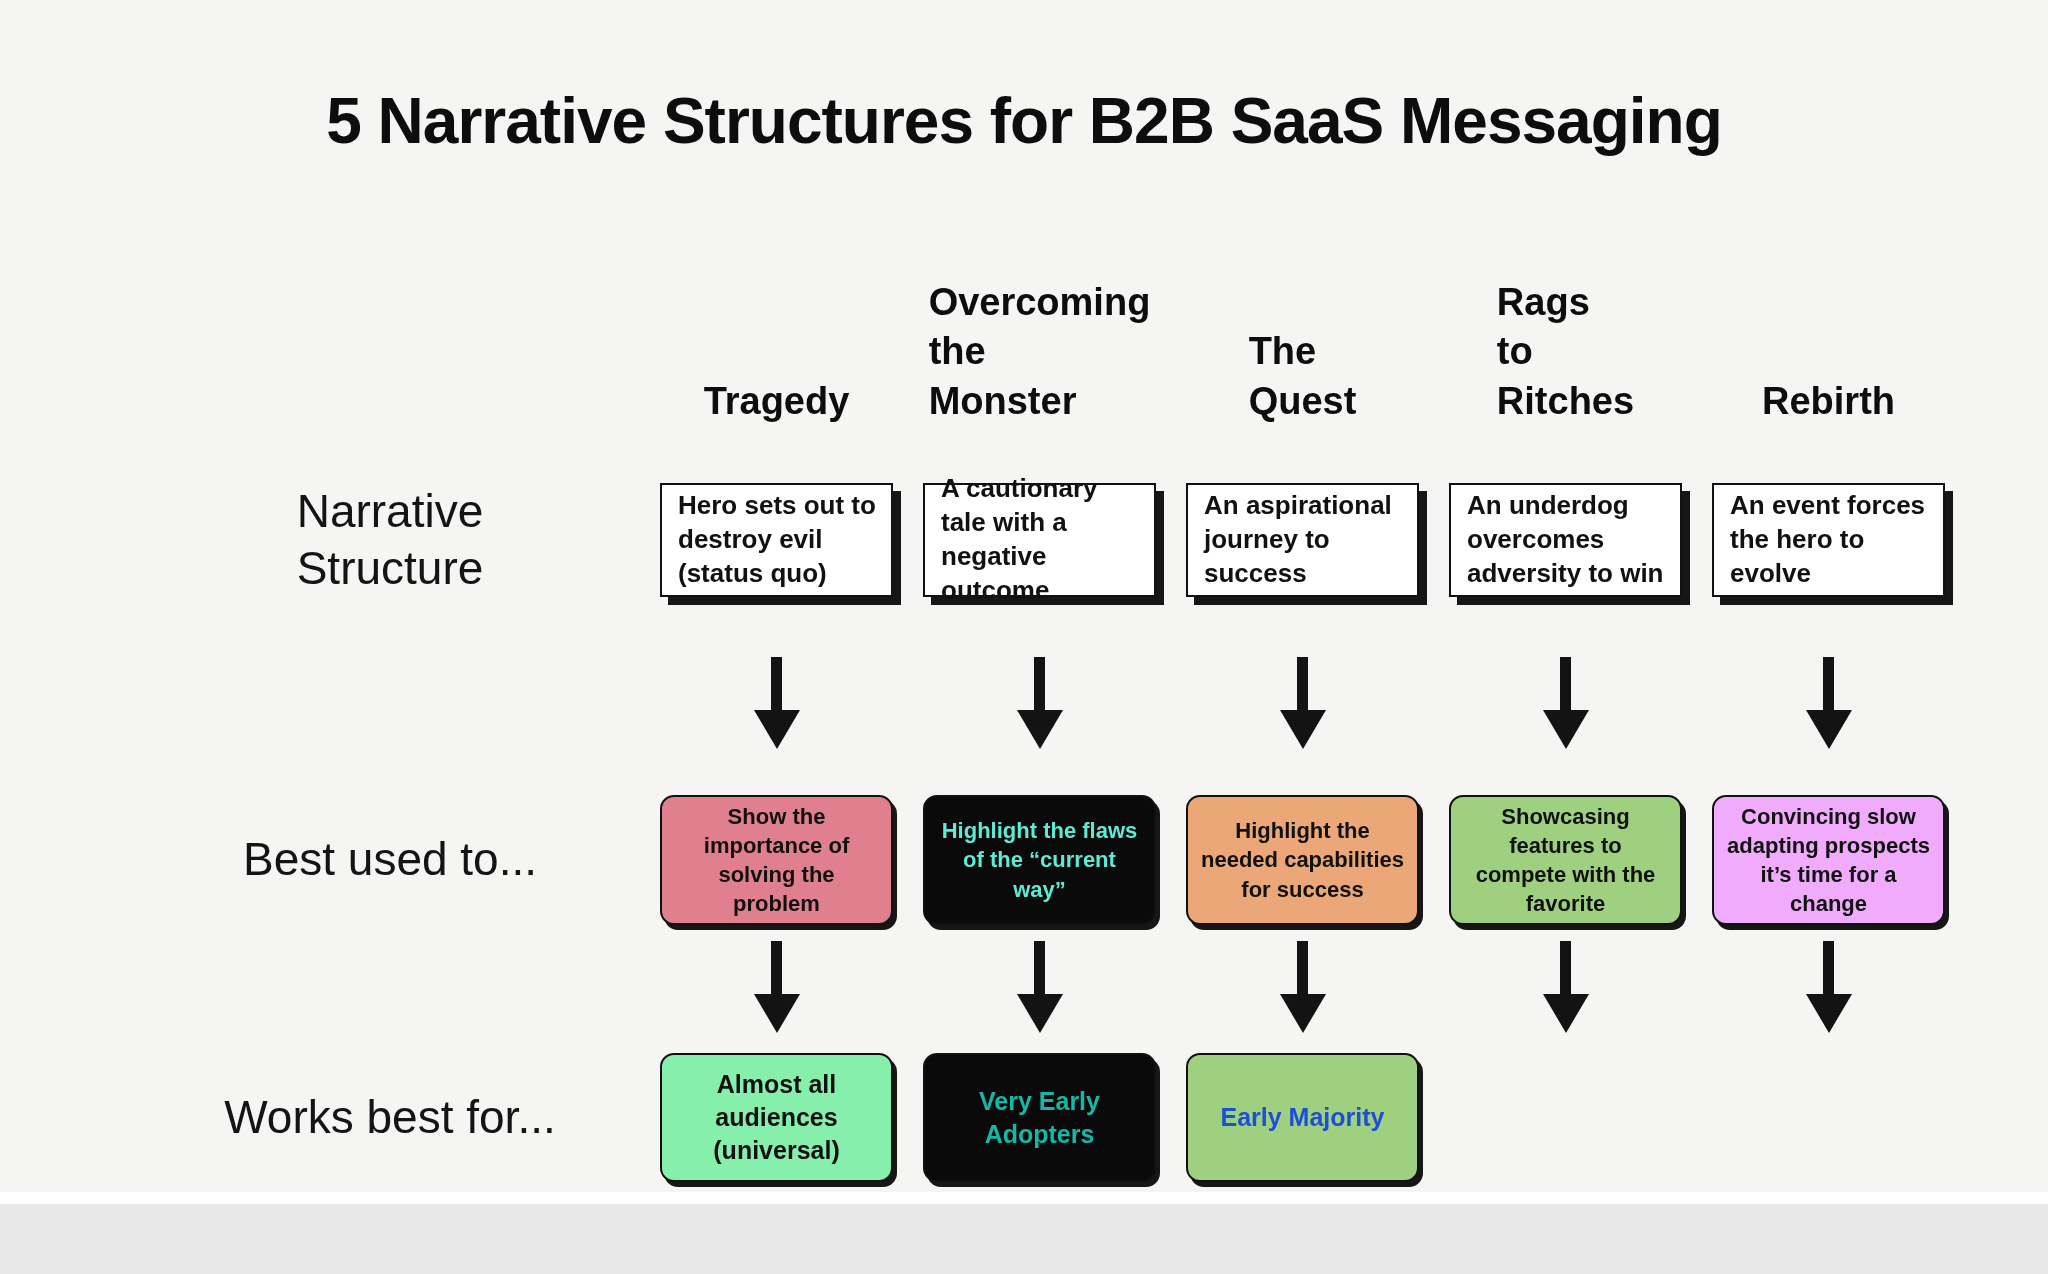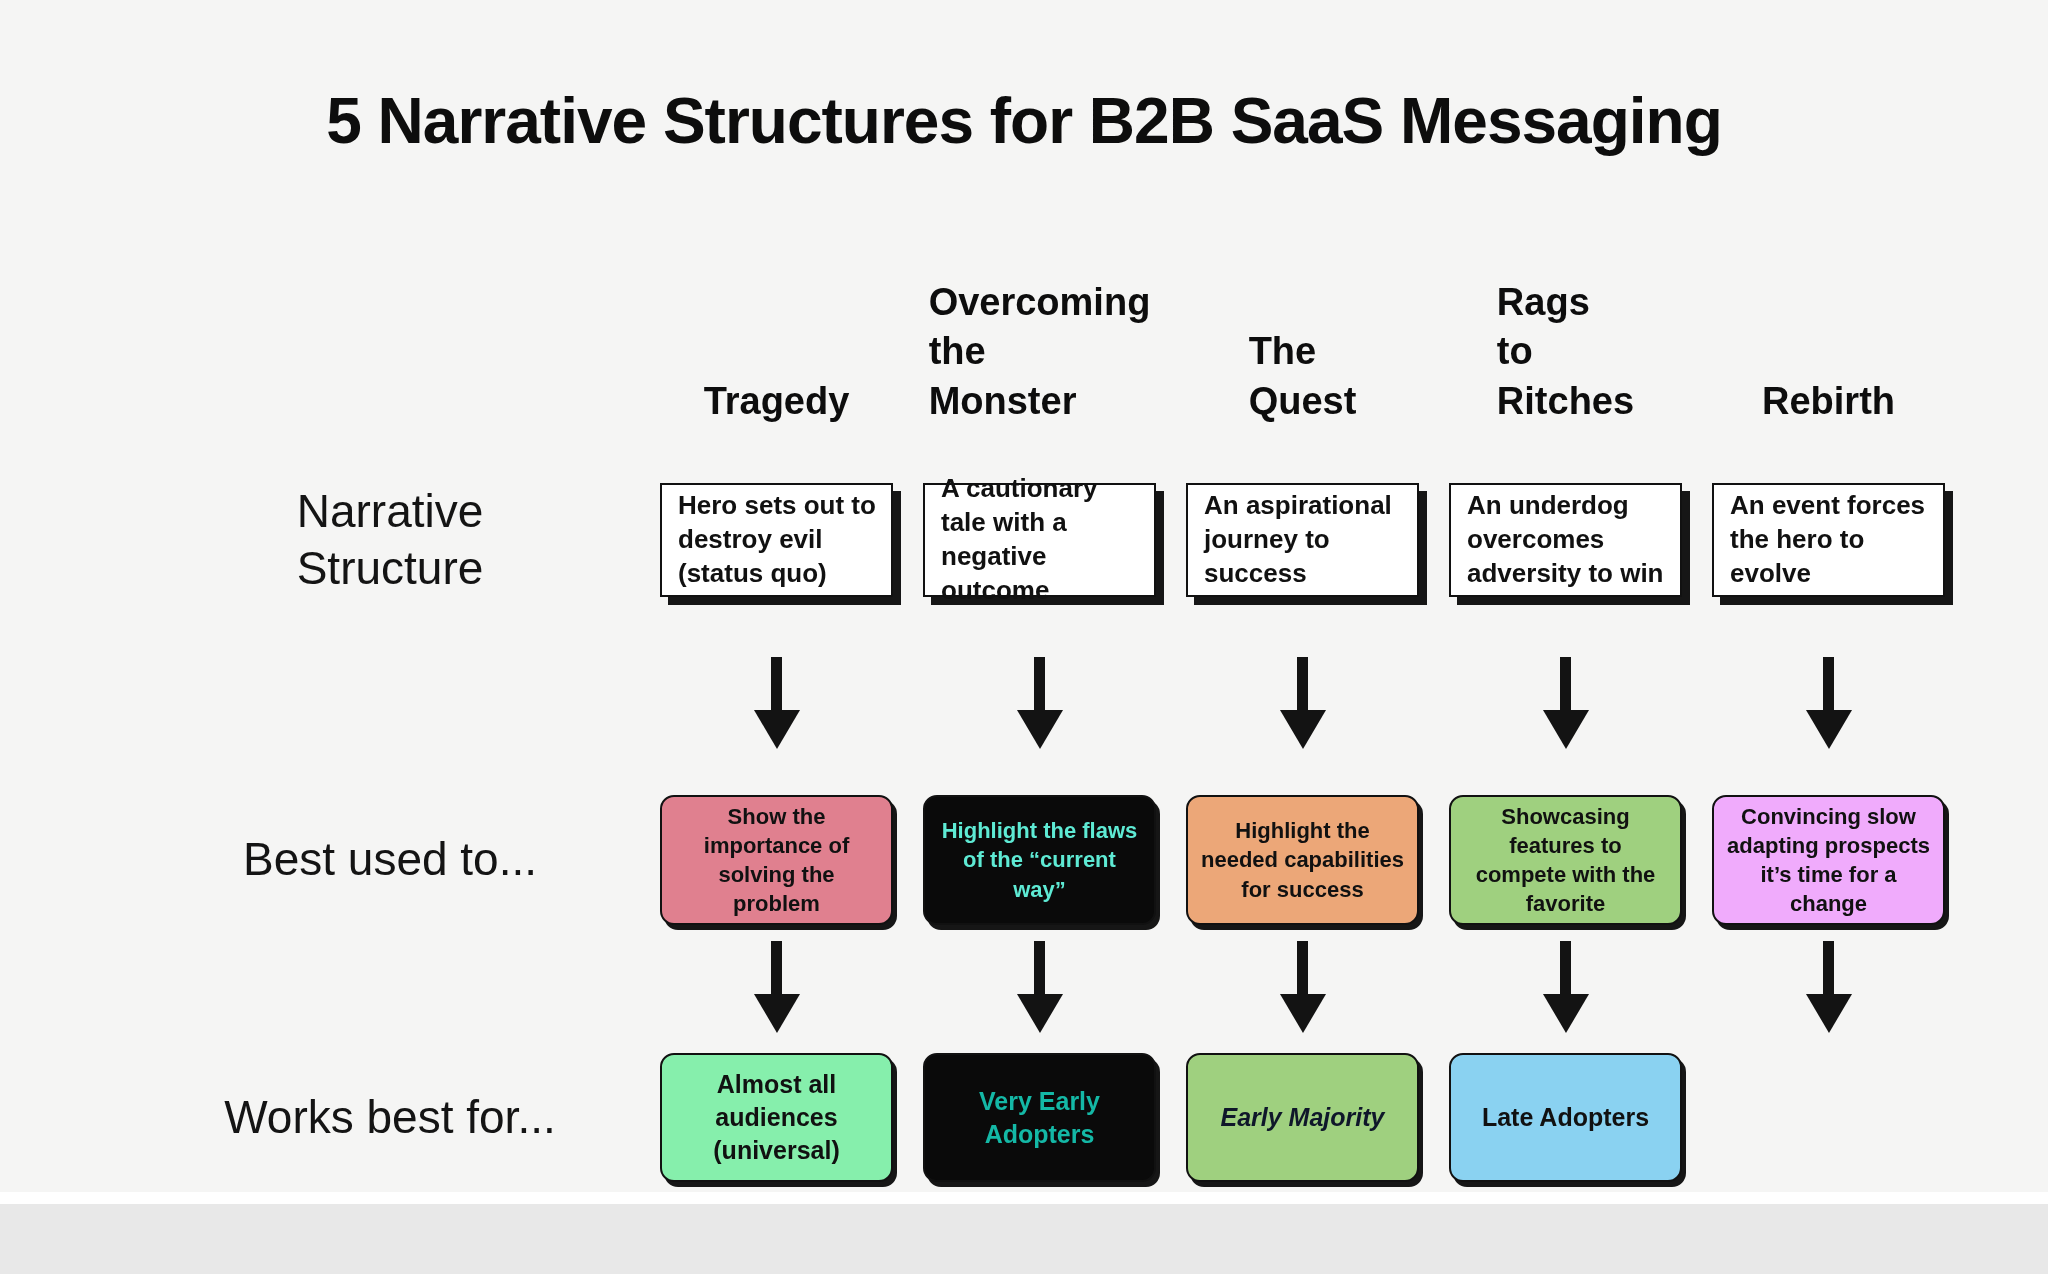--- a/index.html
+++ b/index.html
@@ -35,21 +35,21 @@
     flex: none;
     display: flex;
     align-items: center;
     justify-content: center;
     padding-left: 120px;
   }
   .row-label {
     font-size: 46px;
     font-weight: 400;
     color: #141414;
-    text-align: center;
+    text-align: left;
     white-space: pre-line;
     line-height: 1.25;
   }
   .cell {
     width: 233px;
     flex: none;
     margin-right: 30px;
     display: flex;
     align-items: center;
     justify-content: center;
@@ -281,21 +281,18 @@
     <div class="label-cell">
         <div class="row-label">Works best for...</div>
       </div>
     <div class="cell">
         <div class="tag-box" style="background: #86efac; color: rgb(17, 17, 17);">Almost all audiences (universal)</div>
       </div>
     <div class="cell">
         <div class="tag-box" style="background: rgb(10, 10, 10); color: #14b8a6;">Very Early Adopters</div>
       </div>
     <div class="cell">
-        <div class="tag-box" style="background: rgb(159, 208, 127); color: #0f172a; font-style: italic;">Early Majority</div>
-      </div>
-    <div class="cell">
-        <div class="tag-box" style="background: rgb(138, 210, 241); color: rgb(17, 17, 17);">Late Adopters</div>
+        <div class="tag-box" style="background: rgb(159, 208, 127); color: #1d4ed8;">Early Majority</div>
       </div>
   </div>
 
   <div class="bottom-strip"></div>
 </div>
 
 </body></html>

